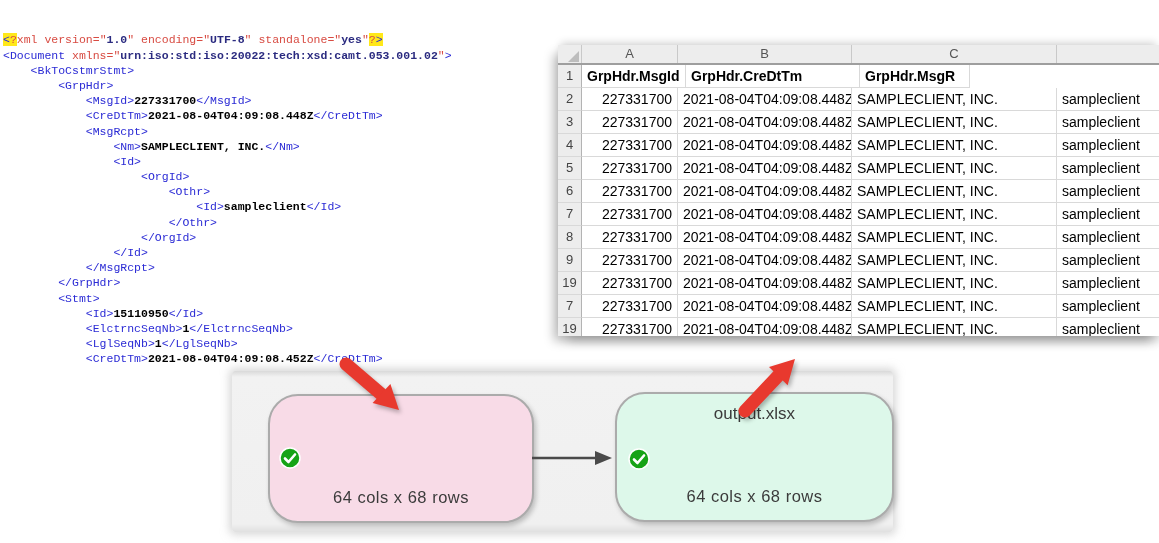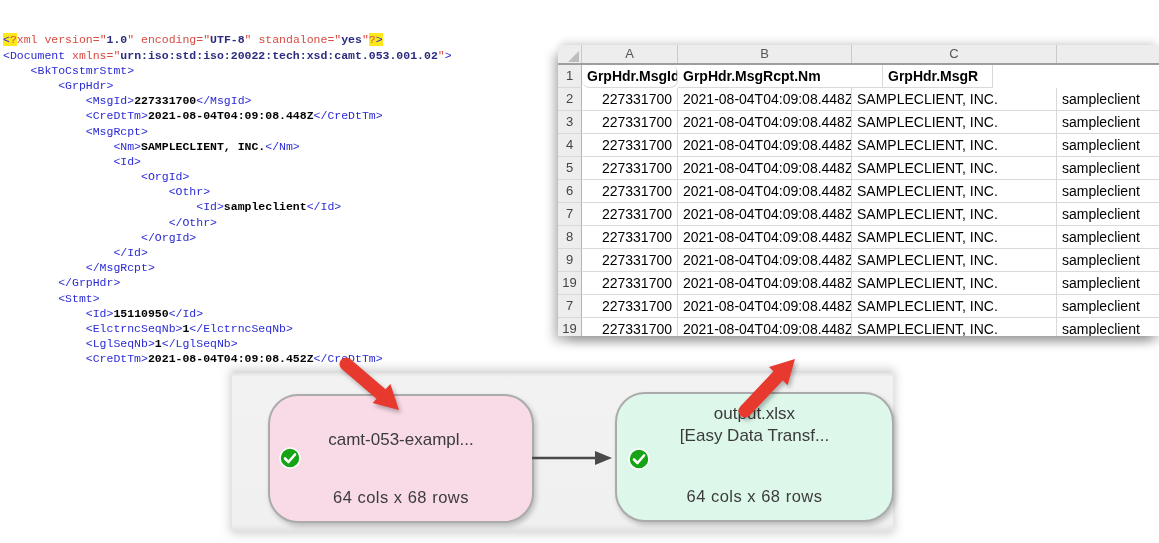--- a/index.html
+++ b/index.html
@@ -90,22 +90,22 @@
         <div class="scell corner">
           <div class="tri"></div>
         </div>
         <div class="scell letter" style="width: 96px;">A</div>
         <div class="scell letter" style="width: 174px;">B</div>
         <div class="scell letter" style="width: 205px;">C</div>
         <div class="scell letter" style="width: 110px;"></div>
       </div>
       <div class="srow data hdr">
         <div class="scell rnum">1</div>
-        <div class="scell cell col0" style="width: 96px; border-radius: 8px;">GrpHdr.MsgId</div>
-        <div class="scell cell col2" style="width: 205px;">GrpHdr.MsgRcpt.Nm</div>
+        <div class="scell cell col0" style="width: 104px;">GrpHdr.MsgId</div>
+        <div class="scell cell col1" style="width: 174px;">GrpHdr.CreDtTm</div>
         <div class="scell cell col3" style="width: 110px;">GrpHdr.MsgR</div>
       </div>
       <div class="srow data">
         <div class="scell rnum">2</div>
         <div class="scell cell col0" style="width: 96px;">227331700</div>
         <div class="scell cell col1" style="width: 174px;">2021-08-04T04:09:08.448Z</div>
         <div class="scell cell col2" style="width: 205px;">SAMPLECLIENT, INC.</div>
         <div class="scell cell col3" style="width: 110px;">sampleclient</div>
       </div>
       <div class="srow data">
@@ -182,33 +182,31 @@
 </div>
 
 <div id="diagram">
   <div class="node" id="src-node">
     <span class="check">
       <svg width="22" height="22" viewBox="0 0 22 22">
         <circle cx="11" cy="11" r="10" fill="var(--check_green)" stroke="#ffffff" stroke-width="1.5"></circle>
         <path d="M6 11.5 L9.5 15 L16 7.5" stroke="#ffffff" stroke-width="2.6" fill="none" stroke-linecap="round" stroke-linejoin="round"></path>
       </svg>
     </span>
-    <div class="title">camt-053-exampl...</div>
     <div class="info">64 cols x 68 rows</div>
   </div>
   <div class="node" id="dst-node">
     <span class="check">
       <svg width="22" height="22" viewBox="0 0 22 22">
         <circle cx="11" cy="11" r="10" fill="var(--check_green)" stroke="#ffffff" stroke-width="1.5"></circle>
         <path d="M6 11.5 L9.5 15 L16 7.5" stroke="#ffffff" stroke-width="2.6" fill="none" stroke-linecap="round" stroke-linejoin="round"></path>
       </svg>
     </span>
     <div class="title">
       <div>output.xlsx</div>
-      <div>[Easy Data Transf...</div>
     </div>
     <div class="info">64 cols x 68 rows</div>
   </div>
 </div>
 
 <svg id="overlay" width="1159" height="543" viewBox="0 0 1159 543">
   <g>
     <line x1="532" y1="458" x2="597" y2="458" stroke="var(--connector)" stroke-width="2.5"></line>
     <polygon points="612,458 595,451 595,465" fill="var(--connector)"></polygon>
   </g>

